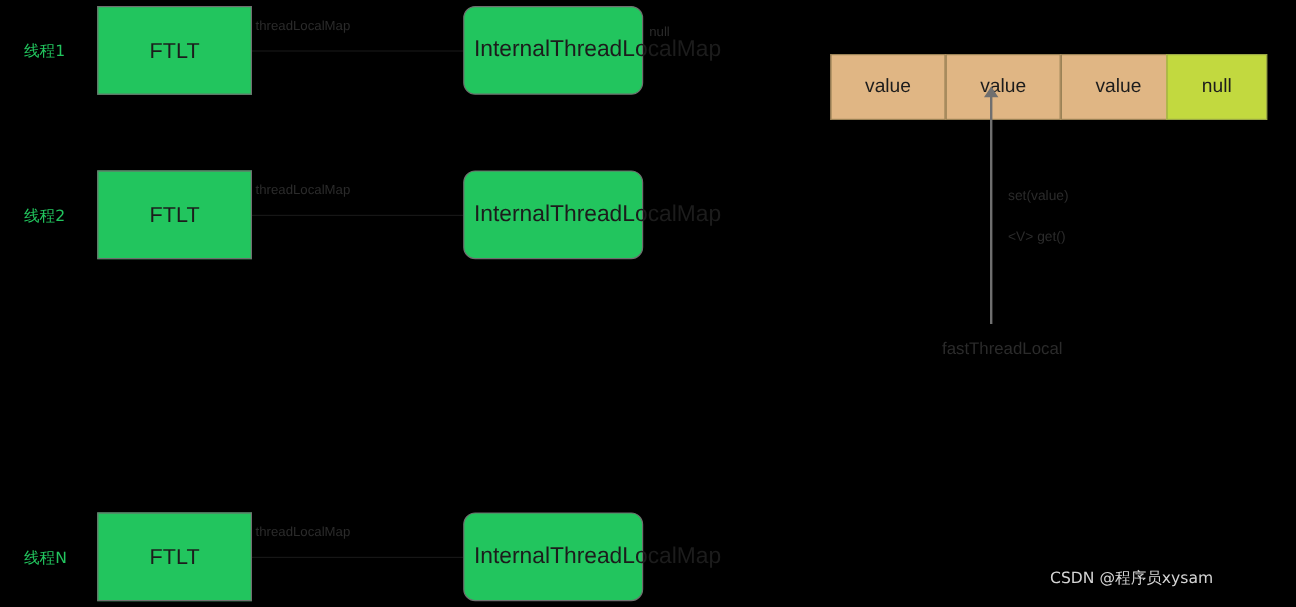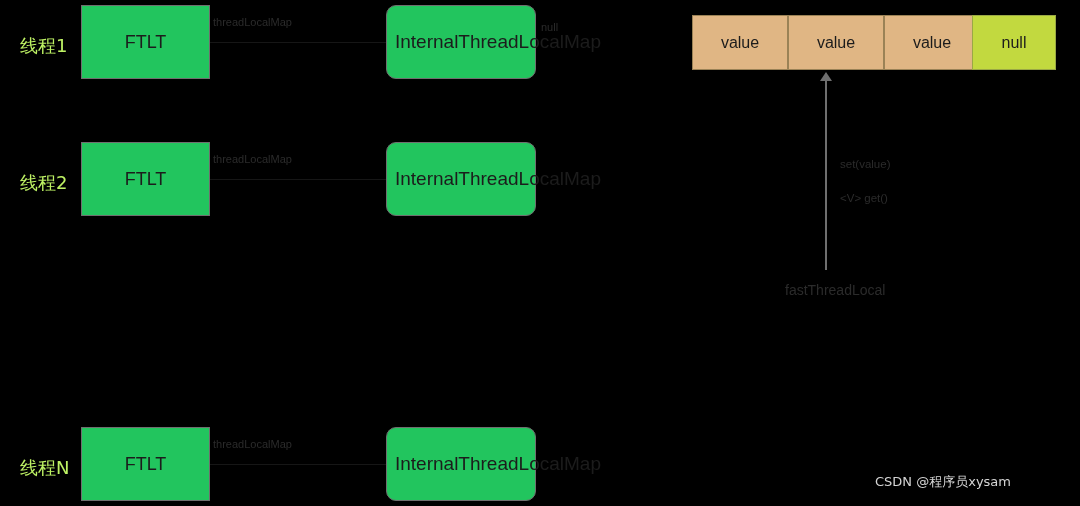--- a/index.html
+++ b/index.html
@@ -12,22 +12,22 @@
     width: 1080px;
     height: 506px;
     background: #000000;
     overflow: hidden;
     font-family: "Liberation Sans", sans-serif;
   }
 
   
   .thread-label {
     position: absolute;
-    color: #bef264;
-    font-size: 18px;
+    color: #22c55e;
+    font-size: 13px;
     font-family: "DejaVu Sans", sans-serif;
     white-space: nowrap;
     letter-spacing: 0px;
   }
 
   
   .blue-box {
     position: absolute;
     background: #22c55e;
     border: 1.5px solid #6f6f6f;
@@ -70,20 +70,21 @@
   
   .cell {
     position: absolute;
     box-sizing: border-box;
     border: 1px solid #9a8256;
     display: flex;
     align-items: center;
     justify-content: center;
     font-size: 16px;
     color: #1c1c1c;
+    margin-top: 30px;
   }
   .cell.value { background: #e0b684; }
   .cell.null  { background: #c2d93f; border-color: #9aa845; }
 
   
   .arrow-shaft {
     position: absolute;
     width: 1.5px;
     background: #6f6f6f;
   }

